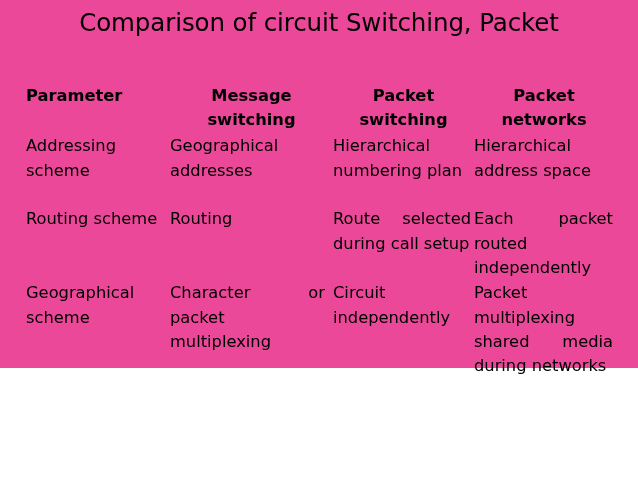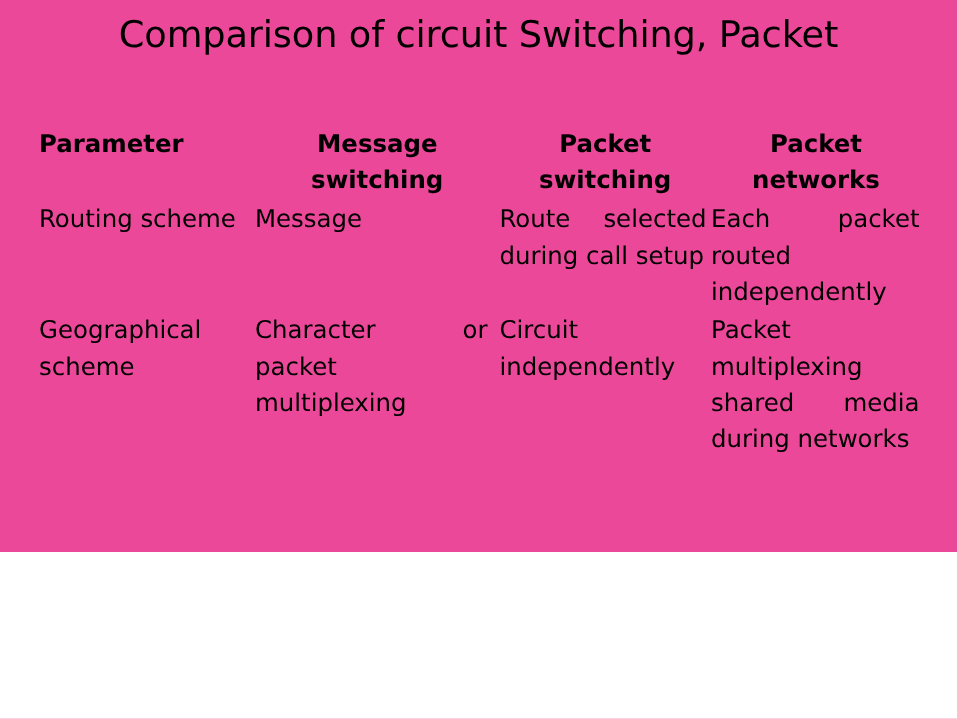--- a/index.html
+++ b/index.html
@@ -110,27 +110,41 @@
     <thead>
       <tr>
         <th class="h-left">Parameter</th>
         <th class="h-center">Message switching</th>
         <th class="h-center">Packet switching</th>
         <th class="h-center">Packet networks</th>
       </tr>
     </thead>
     <tbody>
 
+      <tr class="row-addressing">
+        <td class="cell-left">
+          <span class="cell-inner">Addressing scheme</span>
+        </td>
+        <td class="cell-justify c2cell">
+          <span class="cell-inner">Geographical addresses</span>
+        </td>
+        <td class="cell-justify c3cell">
+          <span class="cell-inner">Hierarchical numbering plan</span>
+        </td>
+        <td class="cell-justify c4cell">
+          <span class="cell-inner">Hierarchical address space</span>
+        </td>
+      </tr>
 
       <tr class="row-routing">
         <td class="cell-left">
           <span class="cell-inner">Routing scheme</span>
         </td>
         <td class="cell-justify c2cell">
-          <span class="cell-inner">Message</span>
+          <span class="cell-inner">Routing</span>
         </td>
         <td class="cell-justify c3cell">
           <span class="cell-inner">Route selected during call setup</span>
         </td>
         <td class="cell-justify c4cell">
           <span class="cell-inner">Each packet routed independently</span>
         </td>
       </tr>
 
       <tr class="row-multiplexing">

